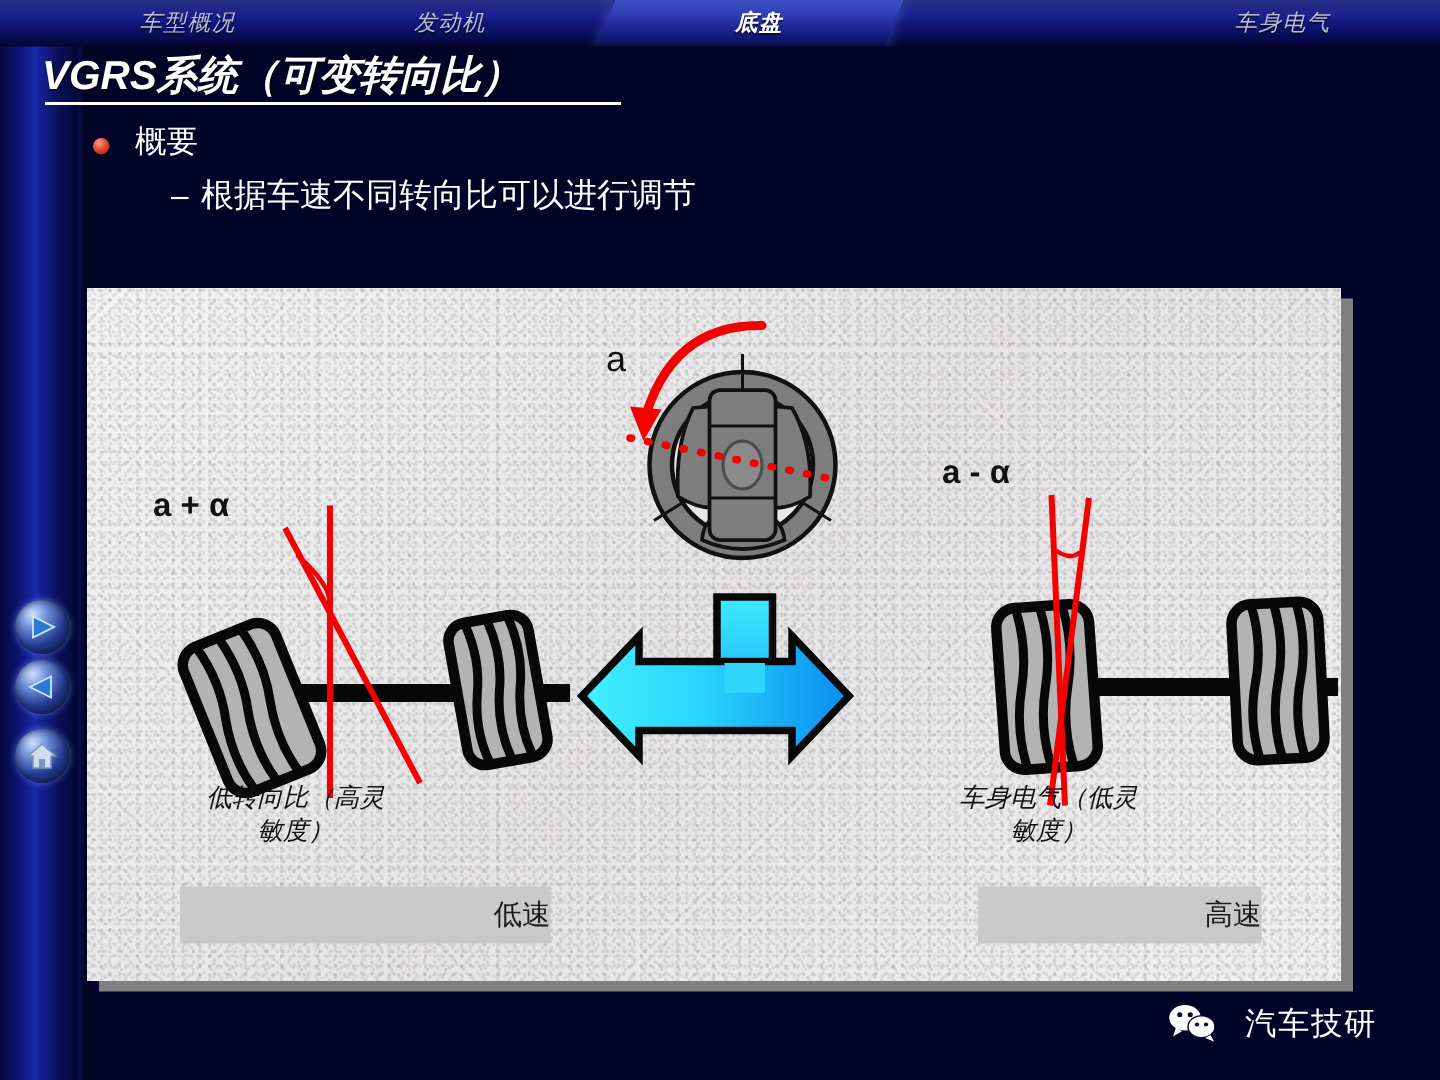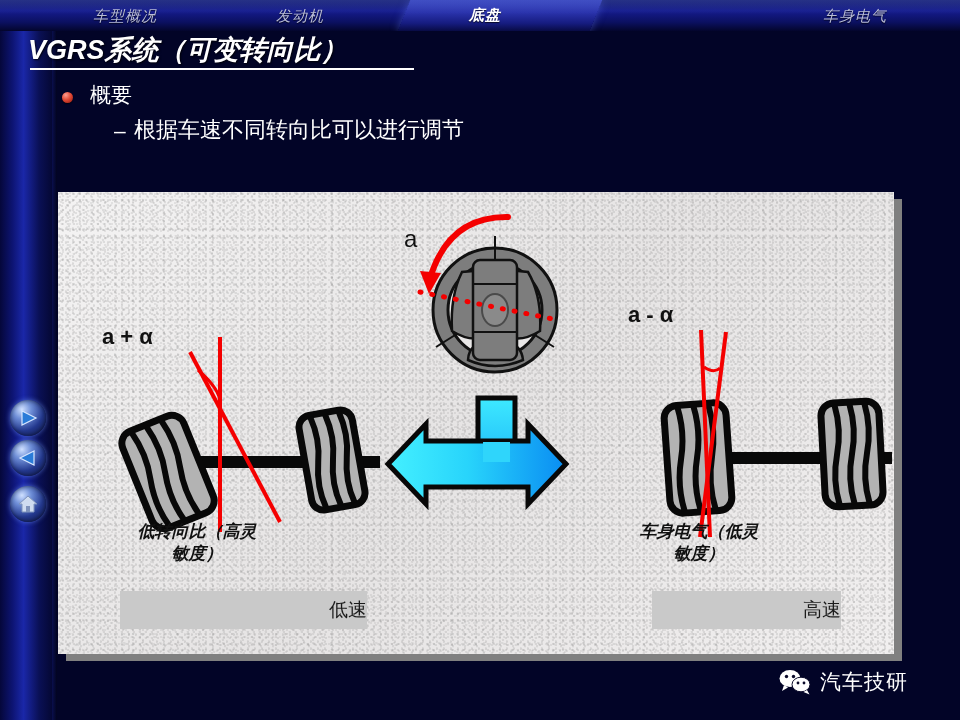--- a/index.html
+++ b/index.html
@@ -176,21 +176,21 @@
     color: #1b1b1b;
   }
   #speed-low  { left: 120px; top: 591px; width: 247px; }
   #speed-high { left: 652px; top: 591px; width: 189px; }
 
   
   .ratio-cap {
     position: absolute;
     text-align: center;
     font-size: 17px;
-    font-weight: bold;
+    font-weight: normal;
     font-style: italic;
     color: #111111;
     line-height: 22px;
     width: 170px;
   }
 
   
   .navbtn {
     position: absolute;
     left: 10px;
@@ -203,21 +203,21 @@
   #nav-fwd  { top: 400px; }
   #nav-back { top: 440px; }
   #nav-home { top: 486px; }
 
   
   #watermark {
     position: absolute;
     left: 778px; top: 668px;
     display: flex;
     align-items: center;
-    gap: 8px;
+    gap: 18px;
     font-family: Liberation Mono, monospace;
   }
   #wm-text {
     font-size: 21px;
     color: #ffffff;
     letter-spacing: 1px;
   }
 </style>
 </head>
 <body>
@@ -225,21 +225,21 @@
 <div id="slide">
 
   <div id="left-band"></div>
   <div id="left-band-edge"></div>
 
   <div id="topbar">
     <div class="tab-hl" id="tab-highlight" style="left: 404px; width: 192px;"></div>
     <div id="topbar-sheen"></div>
     <div class="tab" id="tab-0" style="left: 60px; width: 130px;"><span>车型概况</span></div>
     <div class="tab" id="tab-1" style="left: 245px; width: 110px;"><span>发动机</span></div>
-    <div class="tab active" id="tab-2" style="left: 435px; width: 100px; font-family: Liberation Serif, serif;"><span>底盘</span></div>
+    <div class="tab active" id="tab-2" style="left: 456px; width: 100px;"><span>底盘</span></div>
     <div class="tab" id="tab-4" style="left: 790px; width: 130px;"><span>车身电气</span></div>
   </div>
 
   <div id="title-wrap">
     <div id="slide-title">VGRS系统（可变转向比）</div>
     <div id="title-rule"></div>
   </div>
 
   <div id="bullets">
     <div class="bullet-row">

